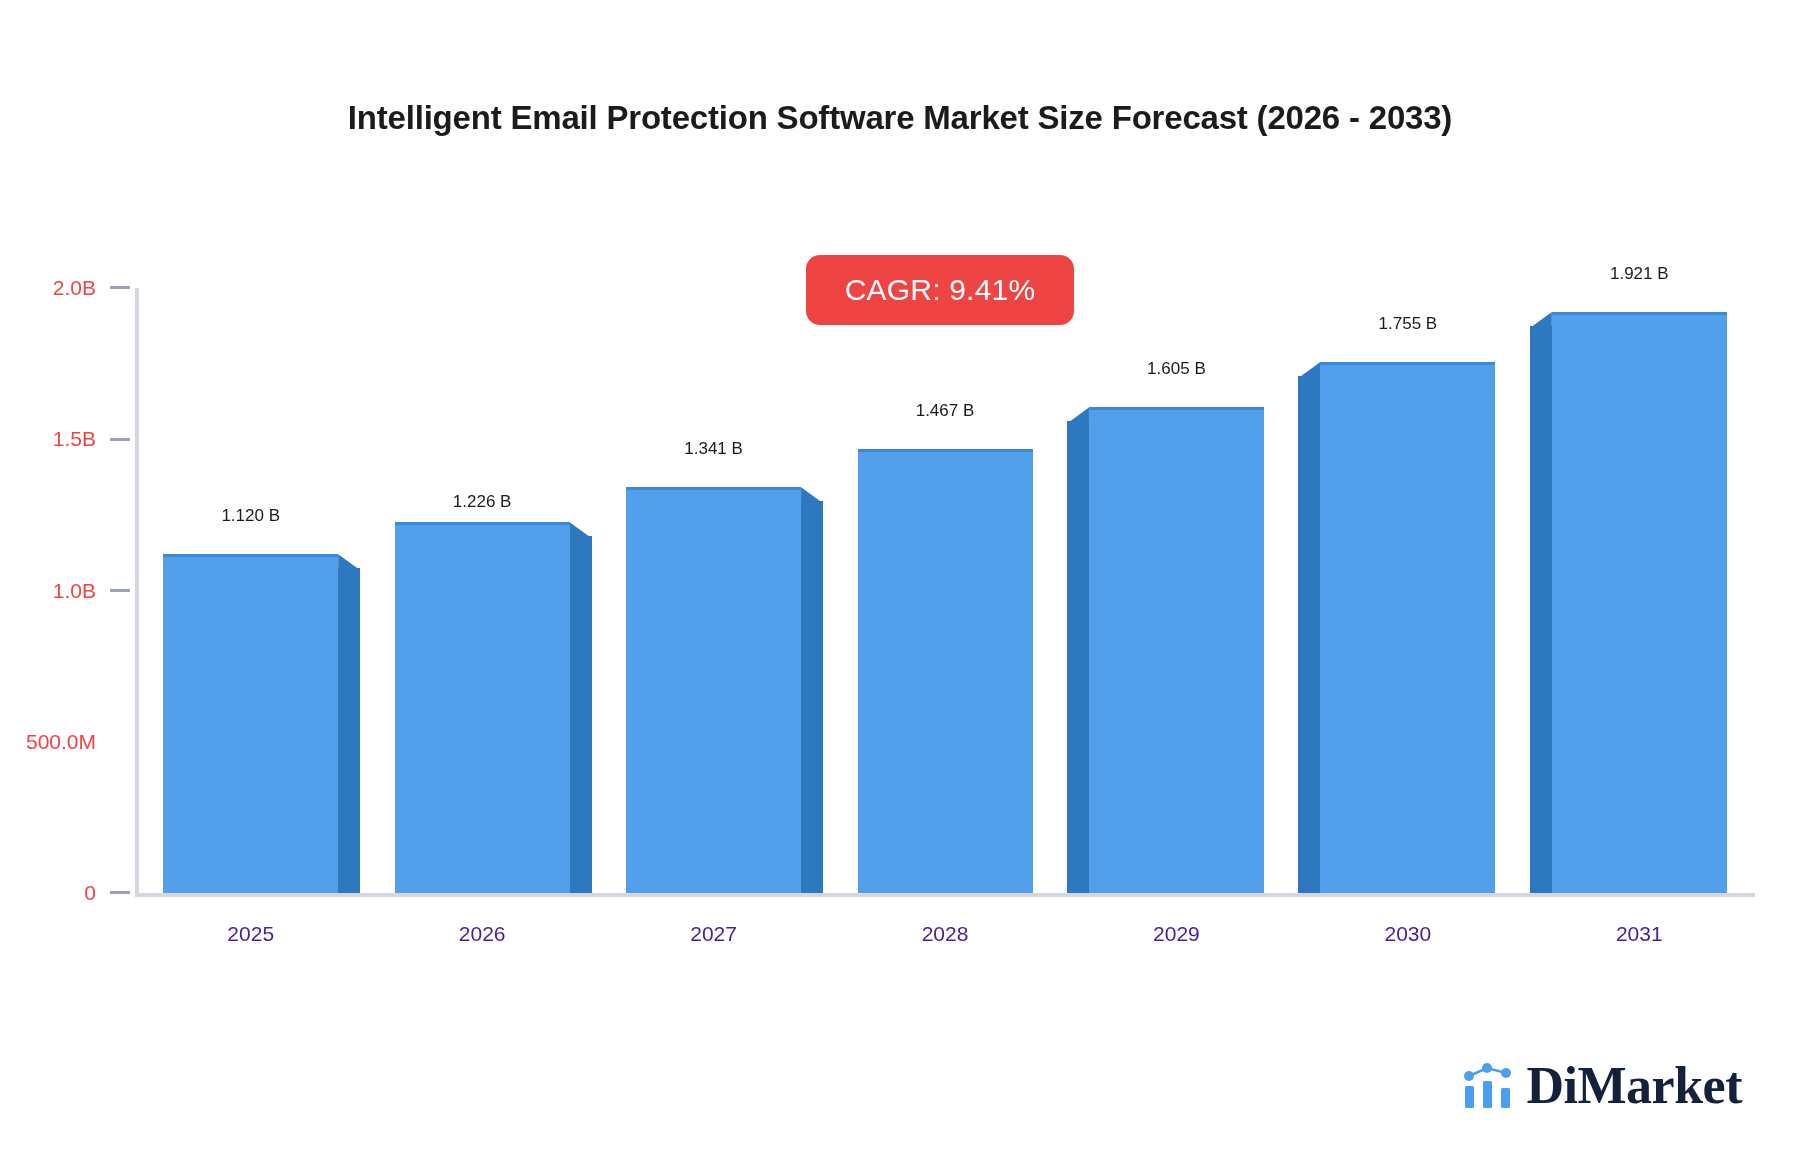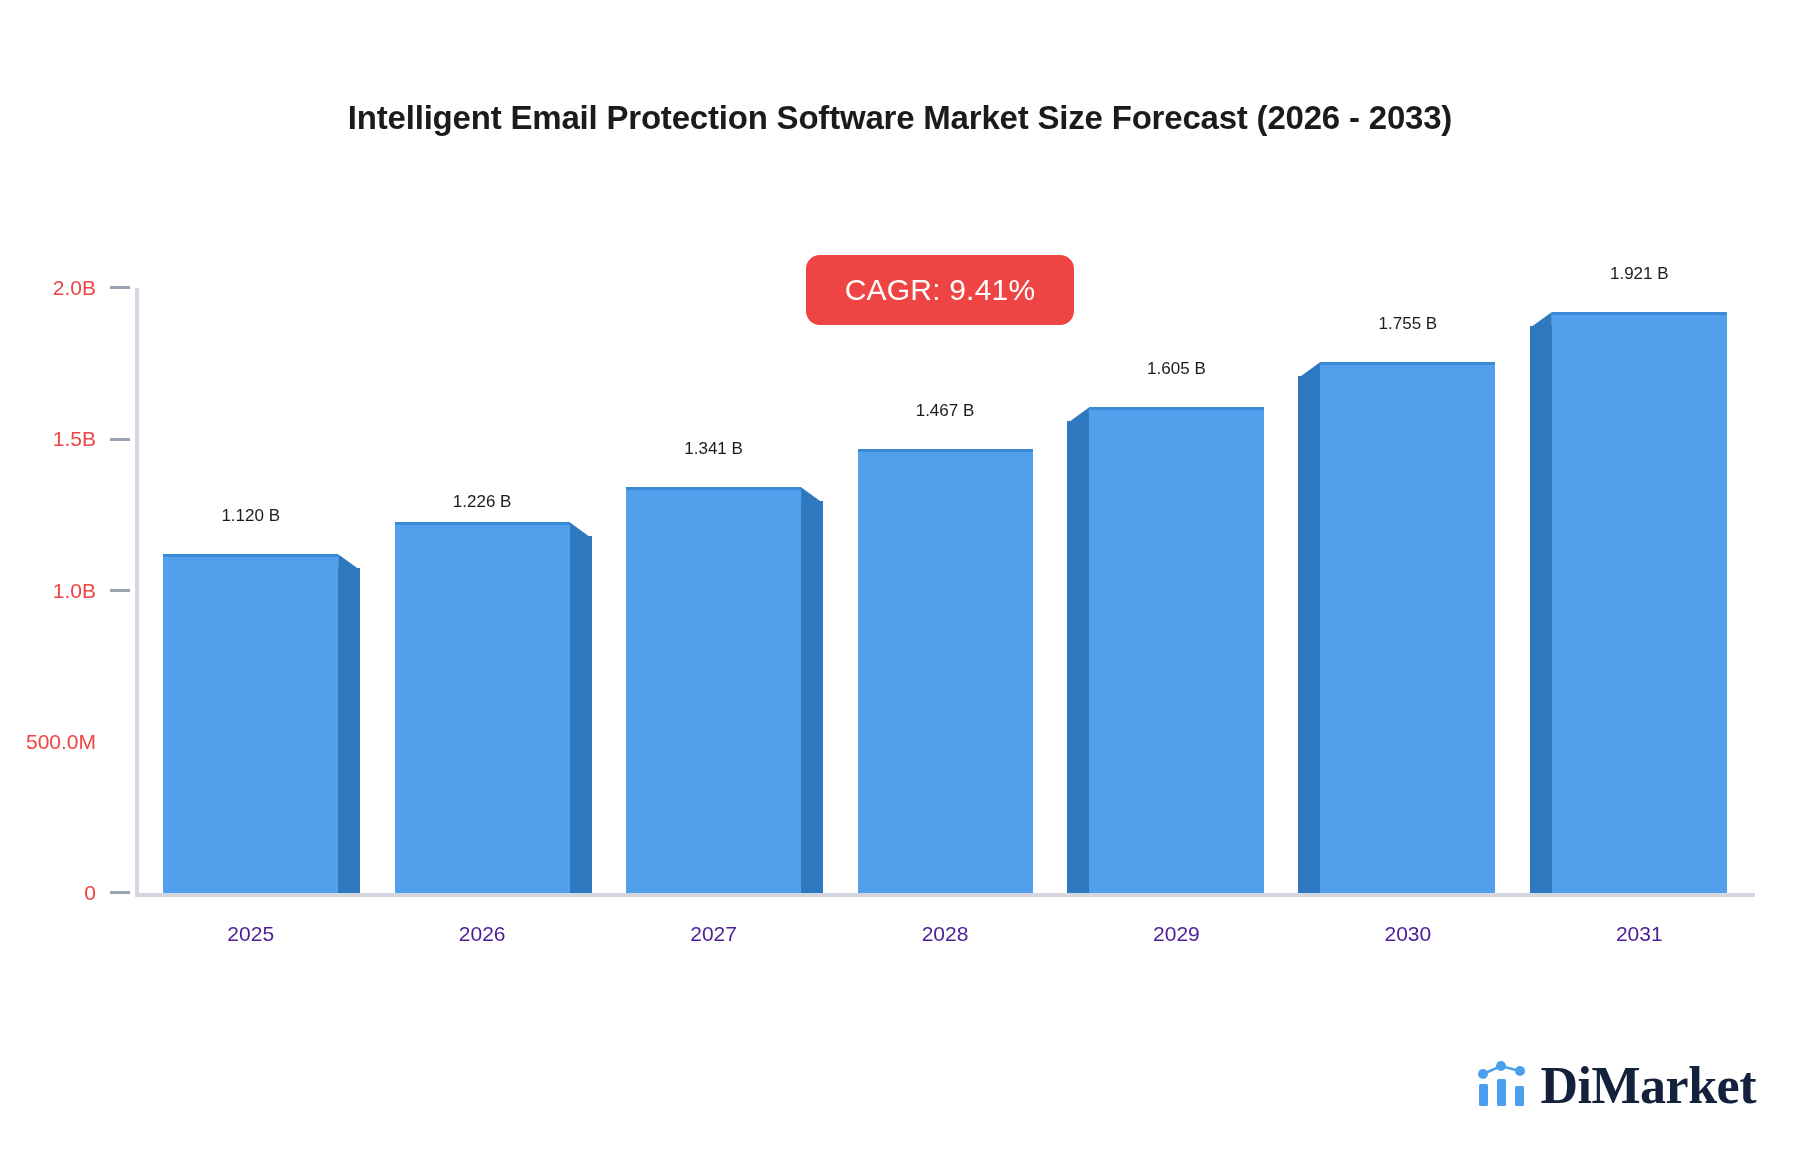--- a/index.html
+++ b/index.html
@@ -137,24 +137,24 @@
     font-size: 17px;
     color: #1b1b1b;
     white-space: nowrap;
     text-align: center;
     transform: translateX(-50%);
   }
 
   
   .logo {
     position: absolute;
-    right: 44px;
+    right: 58px;
     bottom: 44px;
     display: flex;
-    align-items: flex-start;
+    align-items: center;
     gap: 14px;
   }
   .logo-mark { width: 50px; height: 48px; display: block; }
   .logo-text {
     font-family: "Liberation Serif", serif;
     font-size: 52px;
     font-weight: bold;
     color: #13213c;
     letter-spacing: -0.5px;
     line-height: 1;

